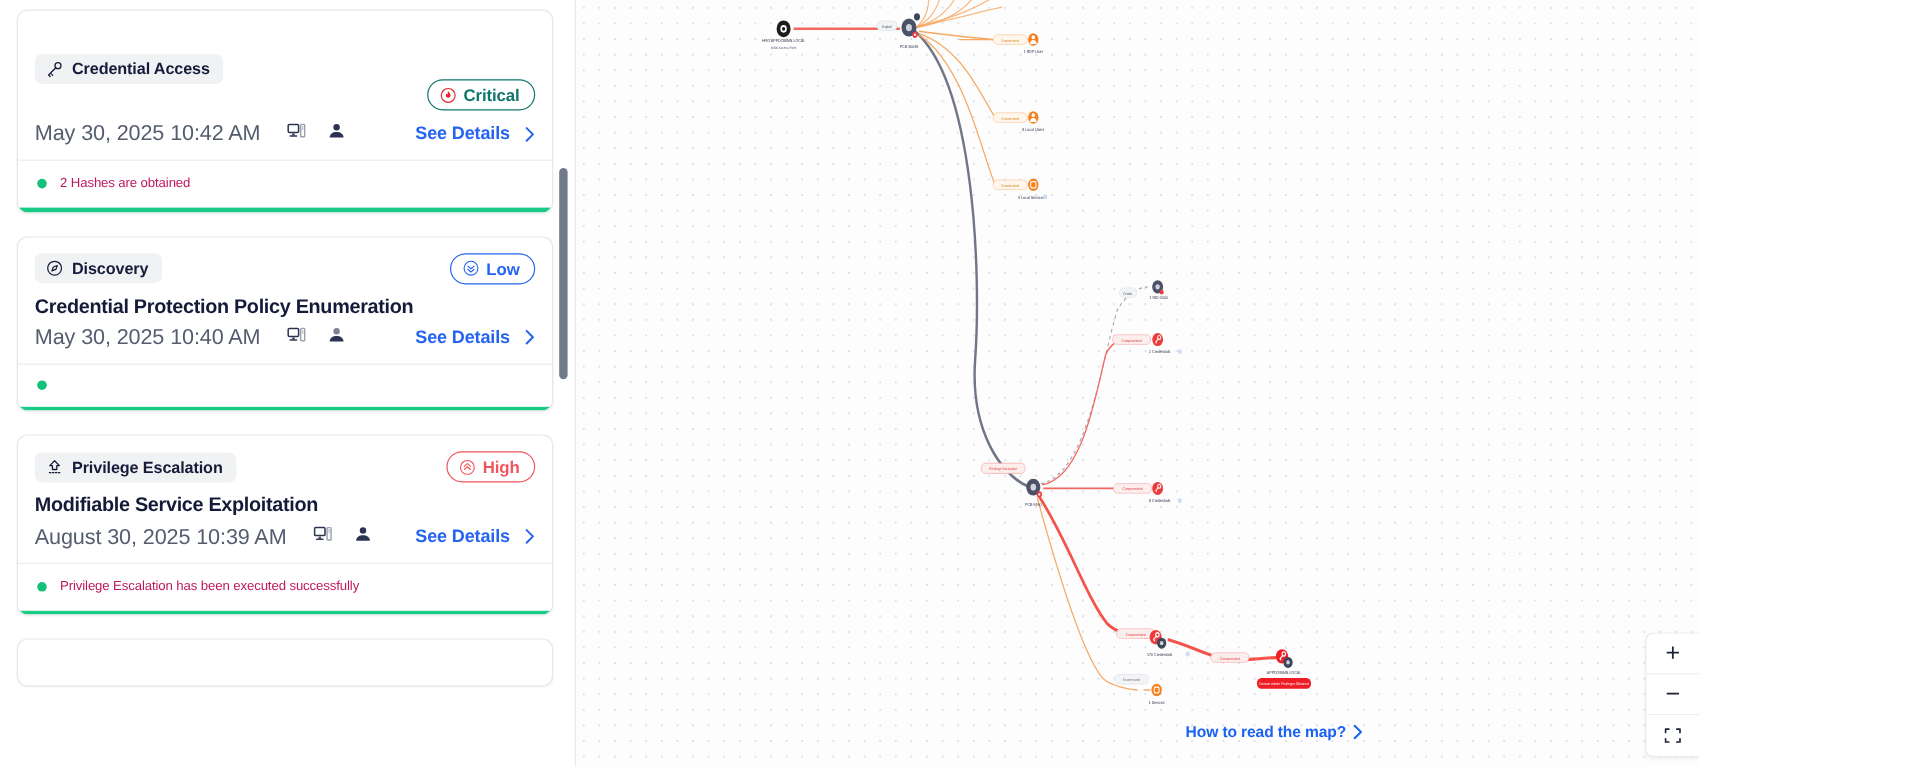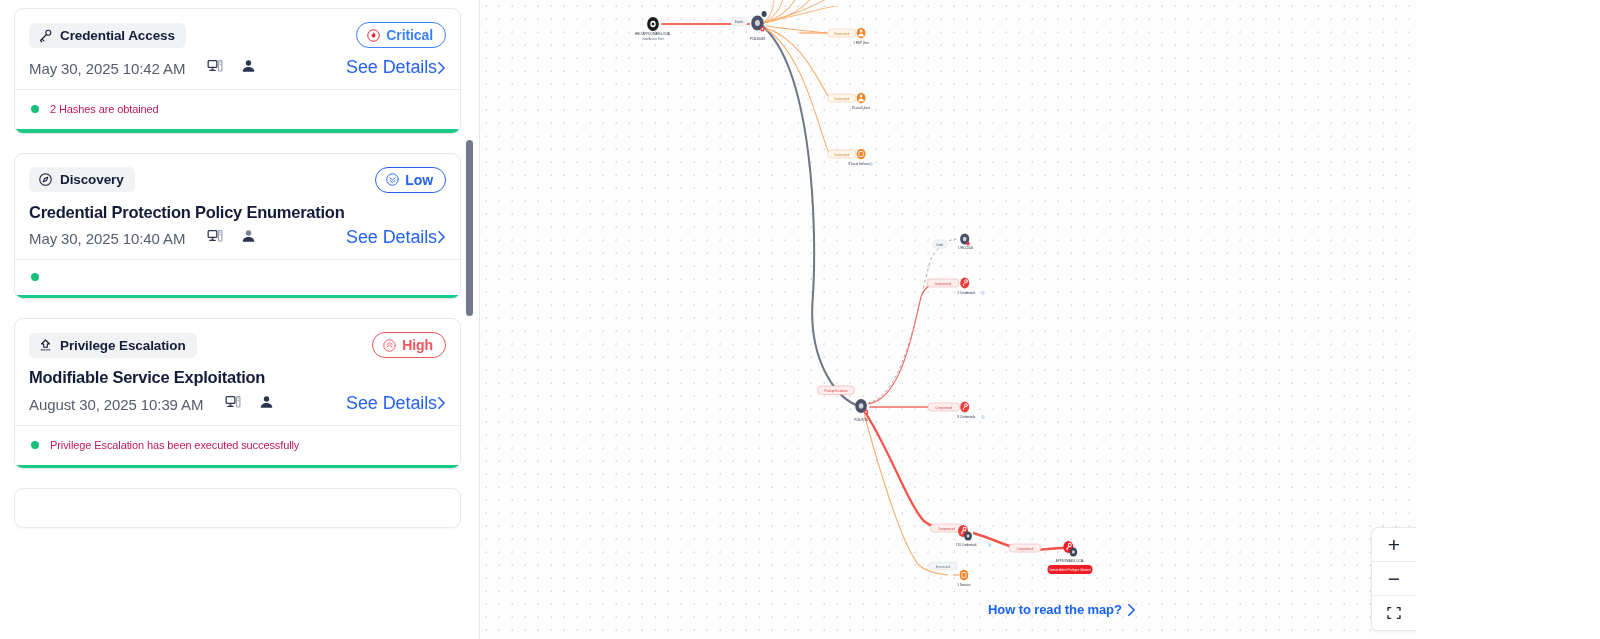--- a/index.html
+++ b/index.html
@@ -56,49 +56,49 @@
   .sev-badge {
     display: inline-flex; align-items: center; gap: 5px;
     border-radius: 999px;
     padding: 4px 12px 4px 9px;
     font-size: 14px;
     font-weight: 700;
     border: 1.4px solid currentColor;
     background: #fff;
     letter-spacing: -0.1px;
   }
-  .sev-critical { color: #3b82f6; }
+  .sev-critical { color: #0f766e; margin-top: 44px; }
   .sev-high     { color: #f2545b; }
   .sev-low      { color: #2563f0; }
   .sev-badge svg { display: block; }
 
   .alert-title {
     font-size: 16.5px;
     font-weight: 700;
     color: #131b38;
     letter-spacing: -0.25px;
     margin-bottom: 4px;
     line-height: 1.3;
   }
   .meta-row {
     display: flex; align-items: center;
     justify-content: space-between;
   }
   .meta-left {
-    display: flex; align-items: flex-end; gap: 22px;
-    font-size: 15px;
+    display: flex; align-items: flex-start; gap: 22px;
+    font-size: 18px;
     color: #545c6e;
     letter-spacing: -0.1px;
   }
   .meta-icons { display: flex; align-items: center; gap: 17px; }
   .see-details {
-    display: inline-flex; align-items: center; gap: 0;
+    display: inline-flex; align-items: center; gap: 12px;
     color: #2563f0;
-    font-size: 18px;
-    font-weight: 400;
+    font-size: 15px;
+    font-weight: 700;
     letter-spacing: -0.1px;
     cursor: pointer;
   }
   .card-divider { height: 1px; background: #ededf1; }
   .card-result {
     display: flex; align-items: center; gap: 11px;
     padding: 13px 14px 14px 16px;
     font-size: 11px;
     color: #be185d;
     letter-spacing: -0.1px;

